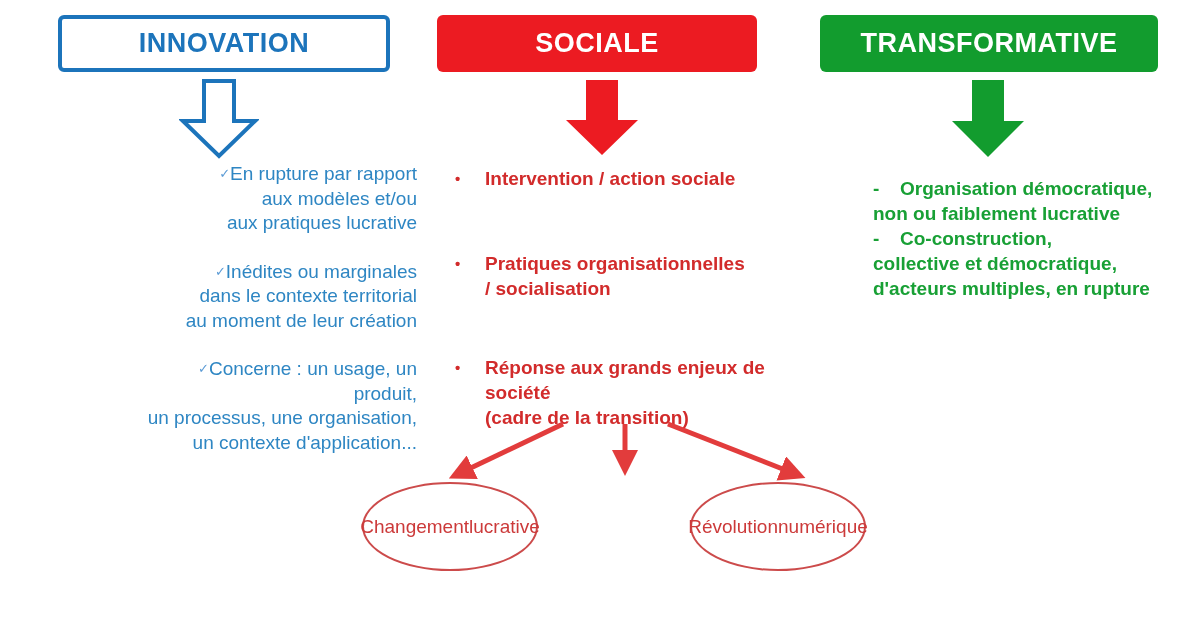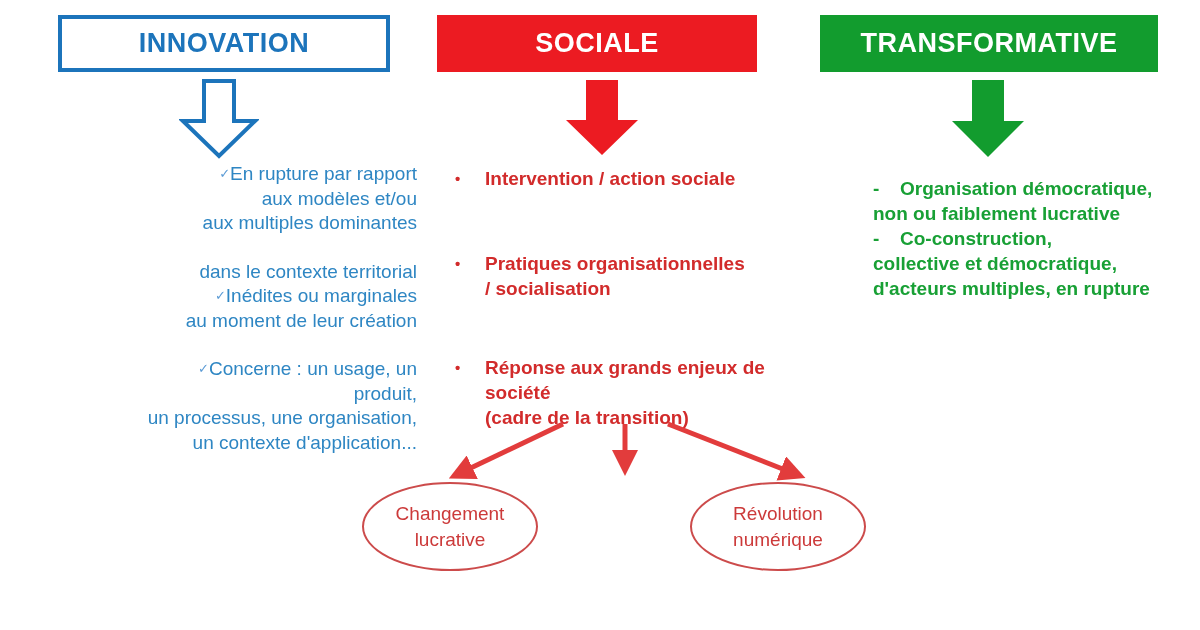--- a/index.html
+++ b/index.html
@@ -17,20 +17,21 @@
   .title-box {
     position: absolute;
     top: 15px;
     height: 57px;
     display: flex;
     align-items: center;
     justify-content: center;
     font-weight: bold;
     font-size: 27px;
     letter-spacing: 0.5px;
+    border-radius: 6px;
   }
   .title-innovation {
     left: 58px; width: 332px;
     background: #ffffff;
     border: 4px solid #1c74bb;
     color: #1c74bb;
   }
   .title-sociale {
     left: 437px; width: 320px;
     background: #ec1b22;
@@ -115,21 +116,21 @@
     top: 482px;
     height: 89px;
     border: 2px solid #cc4b4b;
     border-radius: 50%;
     background: #ffffff;
     color: #cc3a3a;
     font-size: 19px;
     line-height: 26px;
     text-align: center;
     display: flex;
-    flex-direction: column;
+    flex-direction: row;
     align-items: center;
     justify-content: center;
   }
   .ellipse-1 { left: 362px; width: 176px; }
   .ellipse-2 { left: 543px; width: 168px; }
   .ellipse-3 { left: 690px; width: 176px; }
 </style>
 </head>
 <body>
 
@@ -152,25 +153,25 @@
     <polygon points="22,0 54,0 54,40 74,40 38,75 2,40 22,40" fill="#ec1b22"></polygon>
   </svg>
   <svg class="big-arrow arrow-green" width="76" height="78" viewBox="0 0 76 78">
     <polygon points="22,0 54,0 54,41 74,41 38,77 2,41 22,41" fill="#129c2e"></polygon>
   </svg>
 
   <div class="list-innovation">
     <div class="item">
       <div><span class="marker-check">✓</span><span>En rupture par rapport</span></div>
       <div>aux modèles et/ou</div>
-      <div>aux multiples dominantes</div>
+      <div>aux pratiques lucrative</div>
     </div>
     <div class="item">
+      <div><span class="marker-check">✓</span><span>Inédites ou marginales</span></div>
       <div>dans le contexte territorial</div>
-      <div><span class="marker-check">✓</span><span>Inédites ou marginales</span></div>
       <div>au moment de leur création</div>
     </div>
     <div class="item">
       <div><span class="marker-check">✓</span><span>Concerne : un usage, un produit,</span></div>
       <div>un processus, une organisation,</div>
       <div>un contexte d'application...</div>
     </div>
   </div>
 
   <div class="list-sociale">

